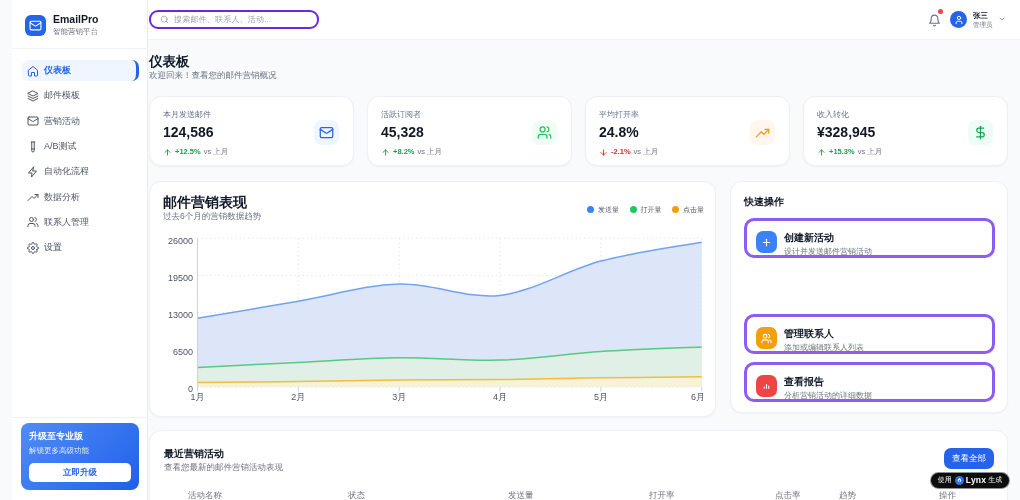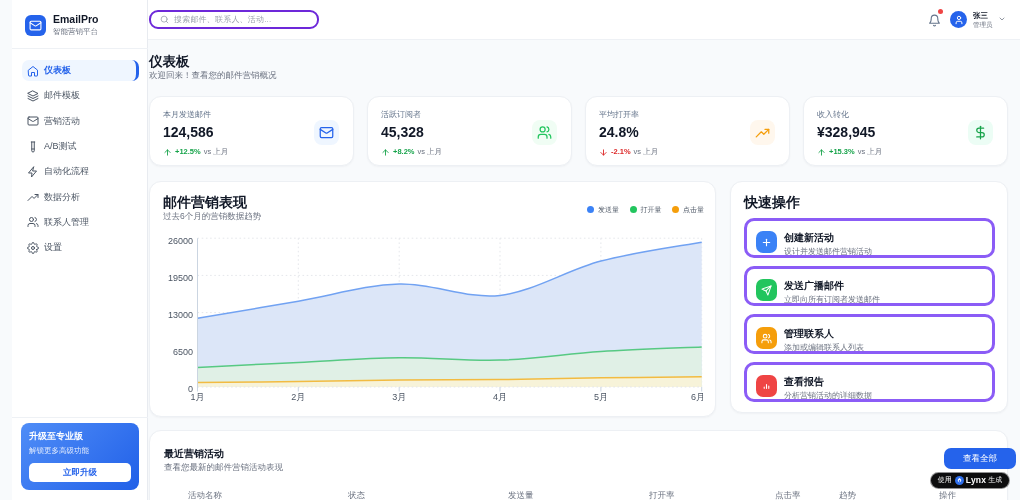--- a/index.html
+++ b/index.html
@@ -50,31 +50,31 @@
 
 
 #chart { left:149px; top:181px; width:567px; height:236px; }
 #chart .ct { position:absolute; left:13px; top:14px; font-size:14px; line-height:12px; font-weight:bold; }
 #chart .cs { position:absolute; left:13px; top:28.5px; font-size:8.5px; line-height:10px; color:#6b7280; }
 #legend { position:absolute; right:11px; top:22.5px; font-size:7px; color:#4b5563; display:flex; align-items:center; }
 #legend i { width:7px; height:7px; border-radius:50%; display:inline-block; margin:0 4px 0 10.5px; }
 
 
 #qa { left:730px; top:181px; width:278px; height:232px; }
-#qa .ct { position:absolute; left:13px; top:14px; font-size:14px; line-height:12px; font-weight:bold;text-align:right; }
+#qa .ct { position:absolute; left:13px; top:14px; font-size:10px; line-height:12px; font-weight:bold;text-align:right; }
 .qcard { position:absolute; left:13px; width:251px; height:40px; border:3px solid #8b5cf6; border-radius:10px; }
 .qcard .qi { position:absolute; left:9px; top:10px; width:21px; height:22px; border-radius:7px; display:flex; align-items:center; justify-content:center; color:#fff; }
 .qcard .qt { position:absolute; left:37px; top:11px; font-size:10px; line-height:12px; font-weight:bold; color:#111827; }
 .qcard .qs { position:absolute; left:37px; top:26px; font-size:8px; line-height:10px; color:#6b7280; white-space:nowrap; }
 
 
 #recent { left:149px; top:430px; width:859px; height:90px; }
 #recent .ct { position:absolute; left:14px; top:17px; font-size:10px; line-height:12px; font-weight:bold; }
 #recent .cs { position:absolute; left:14px; top:31px; font-size:8.5px; line-height:10px; color:#6b7280; }
-#recent .btn { position:absolute; left:794px; top:17px; width:72px; height:21px; background:#2563eb; color:#fff; border-radius:7px; font-size:8.5px; display:flex; align-items:center; justify-content:center; }
+#recent .btn { position:absolute; left:794px; top:17px; width:50px; height:21px; background:#2563eb; color:#fff; border-radius:7px; font-size:8.5px; display:flex; align-items:center; justify-content:center; }
 .th { position:absolute; top:59px; font-size:8.5px; line-height:10px; color:#6b7280; font-weight:500; }
 
 
 #lynx { position:absolute; left:930px; top:471.5px; width:80px; height:17.5px; background:#0d0d0e; border:1px solid rgba(255,255,255,.55); border-radius:9.5px; z-index:9; display:flex; align-items:center; justify-content:center; color:#fff; font-size:7px; }
 #lynx b { font-size:8.5px; margin:0 2px 0 2px; font-weight:bold; letter-spacing:.2px;text-align:center; }
 #lynx .lc { width:9px; height:9px; border-radius:50%; background:#2f6fed; margin-left:3px; display:flex; align-items:center; justify-content:center; }
 </style>
 </head>
 <body>
 
@@ -308,30 +308,20 @@
   <div class="qcard" style="top:36px;">
     <div class="qi" style="background:#3b82f6;">
       <svg width="11" height="11" viewBox="0 0 24 24" fill="none" stroke="#fff" stroke-width="2.4" stroke-linecap="round">
           <path d="M5 12h14"></path>
           <path d="M12 5v14"></path>
         </svg>
     </div>
     <div class="qt">创建新活动</div>
     <div class="qs">设计并发送邮件营销活动</div>
   </div>
-  <div class="qcard" style="top:84px;">
-    <div class="qi" style="background:#22c55e;">
-      <svg width="11" height="11" viewBox="0 0 24 24" fill="none" stroke="#fff" stroke-width="2.2" stroke-linecap="round" stroke-linejoin="round">
-          <path d="m22 2-7 20-4-9-9-4z"></path>
-          <path d="M22 2 11 13"></path>
-        </svg>
-    </div>
-    <div class="qt">发送广播邮件</div>
-    <div class="qs">立即向所有订阅者发送邮件</div>
-  </div>
   <div class="qcard" style="top:132px;">
     <div class="qi" style="background:#f59e0b;">
       <svg width="11" height="11" viewBox="0 0 24 24" fill="none" stroke="#fff" stroke-width="2.2" stroke-linecap="round" stroke-linejoin="round">
           <path d="M16 21v-2a4 4 0 0 0-4-4H6a4 4 0 0 0-4 4v2"></path>
           <circle cx="9" cy="7" r="4"></circle>
           <path d="M22 21v-2a4 4 0 0 0-3-3.87"></path>
           <path d="M16 3.13a4 4 0 0 1 0 7.75"></path>
         </svg>
     </div>
     <div class="qt">管理联系人</div>

